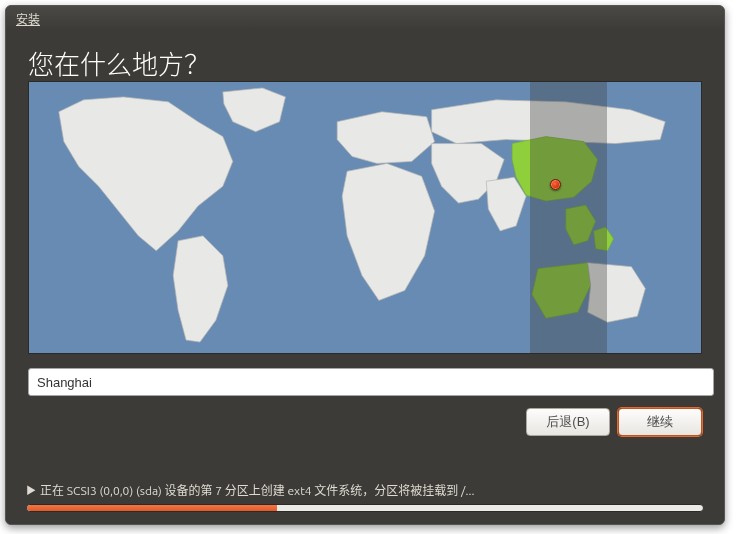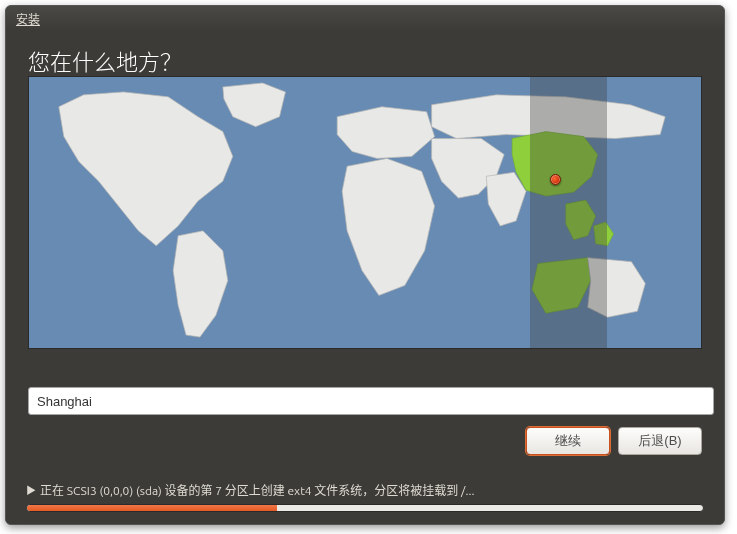--- a/index.html
+++ b/index.html
@@ -31,21 +31,21 @@
       display: flex;
       align-items: center;
       text-decoration: underline;
     }
     .content-upper {
       background: #3c3b37;
       padding: 14px 22px 0 22px;
     }
     .heading {
       color: #fff;
-      font-size: 22px;
+      font-size: 26px;
       font-weight: 300;
     }
     .map-container {
       margin: 0 22px;
       height: 273px;
       background: #688bb3;
       border: 1px solid #2a2a2a;
       position: relative;
       overflow: hidden;
     }
@@ -65,21 +65,20 @@
       width: 11px;
       height: 11px;
       border-radius: 50%;
       background: radial-gradient(circle at 40% 40%, #ff6a3c, #cc2b00 65%);
       border: 1px solid #7a1600;
       box-shadow: 0 0 0 1px rgba(255,255,255,0.4) inset, 0 1px 2px rgba(0,0,0,0.5);
     }
     .input-row {
       background: #3c3b37;
       padding: 14px 10px 6px 22px;
-      margin-top: 24px;
     }
     .location-input {
       width: 100%;
       height: 28px;
       padding: 4px 8px;
       font-size: 13px;
       background: #fff;
       border: 1px solid #a6a6a6;
       border-radius: 3px;
       color: #333;
@@ -183,22 +182,22 @@
       </g>
     </svg>
     <div class="marker" id="marker" style="left: calc(78.2% - 5px); top: calc(37.5% - 5px);"></div>
   </div>
 
   <div class="input-row">
     <input type="text" class="location-input" id="loc-input" value="Shanghai" style="">
   </div>
 
   <div class="button-row">
+    <button class="btn">后退(B)</button>
     <button class="btn btn-primary">继续</button>
-    <button class="btn">后退(B)</button>
   </div>
 
   <div class="status-area">
     <div class="status-text">
       <span class="tri">▶</span>
       <span>正在 SCSI3 (0,0,0) (sda) 设备的第 7 分区上创建 ext4 文件系统，分区将被挂载到 /...</span>
     </div>
     <div class="progress">
       <div class="progress-fill" id="prog-fill" style="width: 37%;"></div>
     </div>

